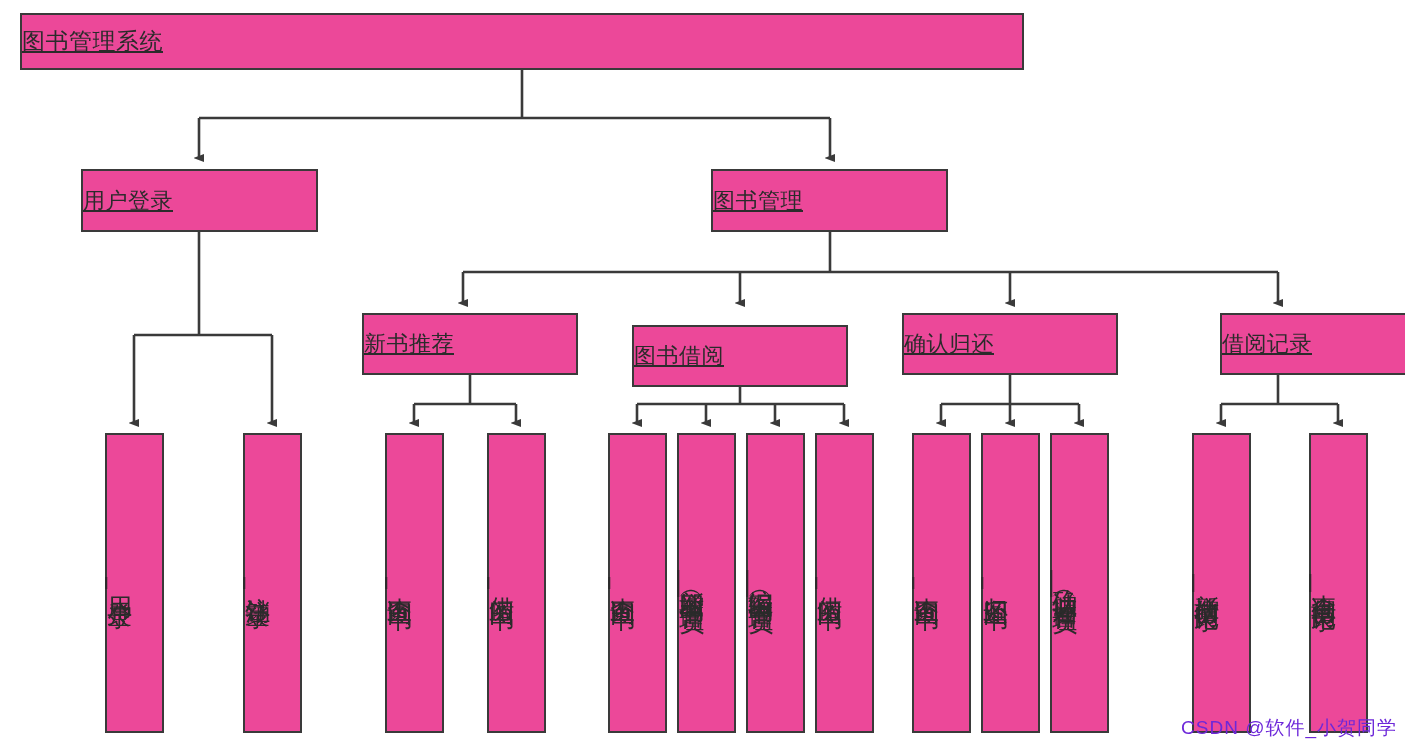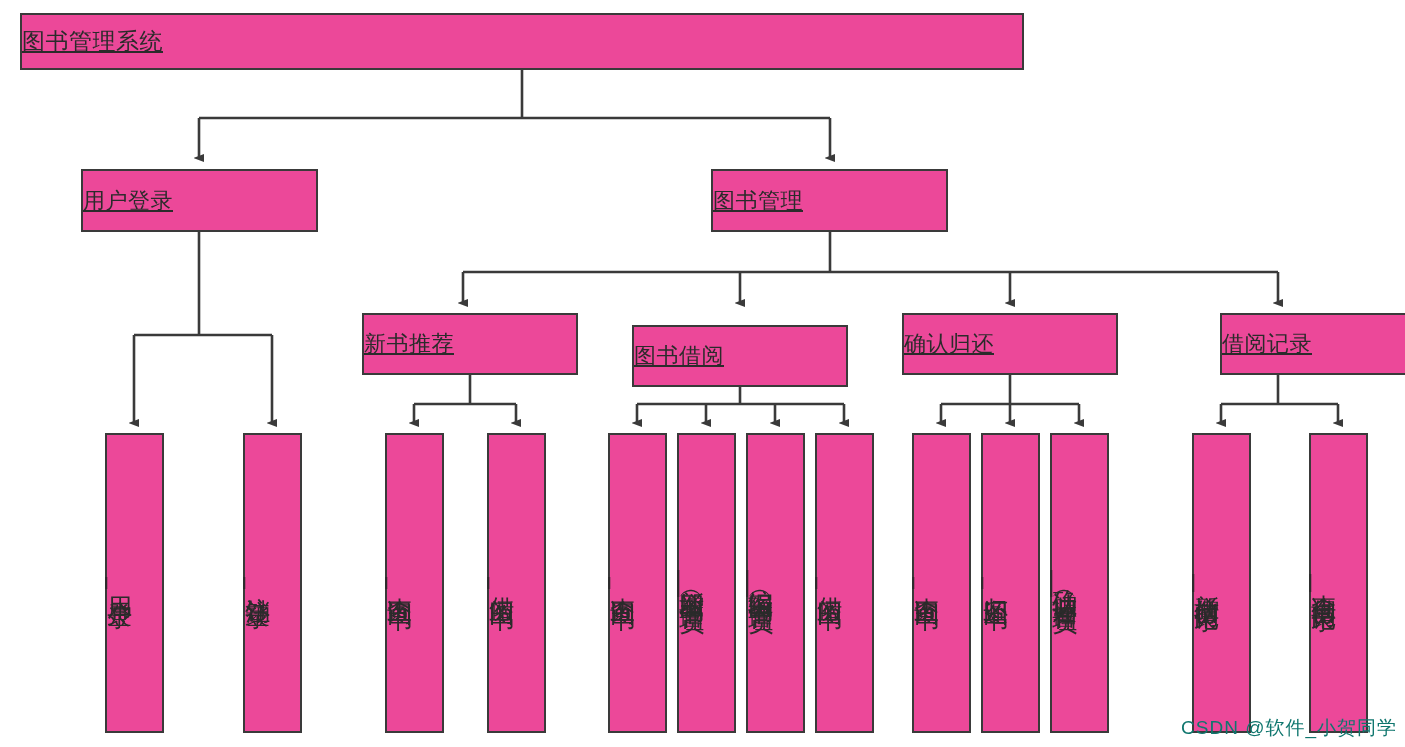--- a/index.html
+++ b/index.html
@@ -58,21 +58,21 @@
     font-size: 25px;
     line-height: 1.05;
     letter-spacing: 3px;
     white-space: nowrap;
   }
   .watermark {
     position: absolute;
     right: 8px;
     bottom: 6px;
     font-size: 19px;
-    color: #0f766e;
+    color: #6d28d9;
     letter-spacing: 1px;
     z-index: 5;
     white-space: nowrap;
   }
 </style>
 </head>
 <body>
 
 <div id="canvas">
 

